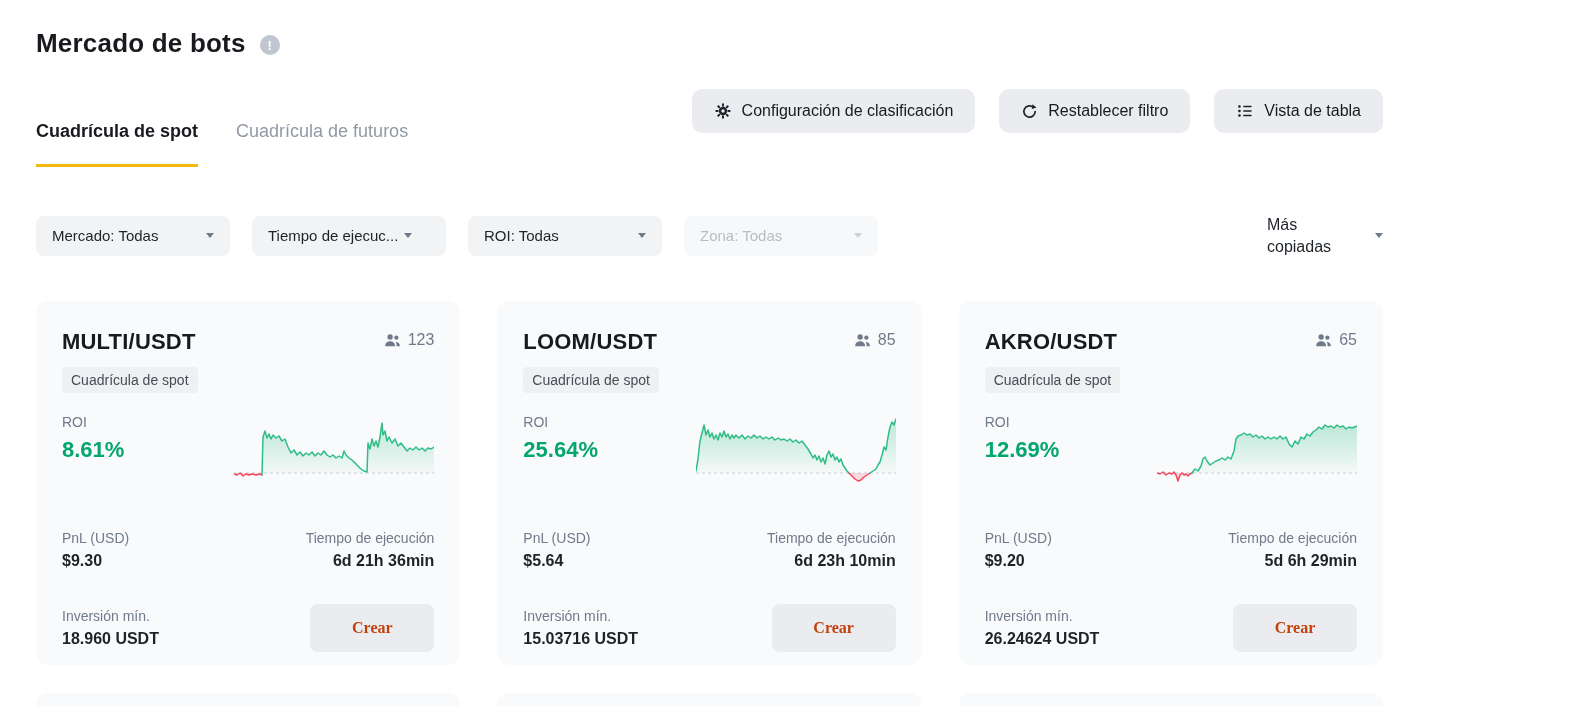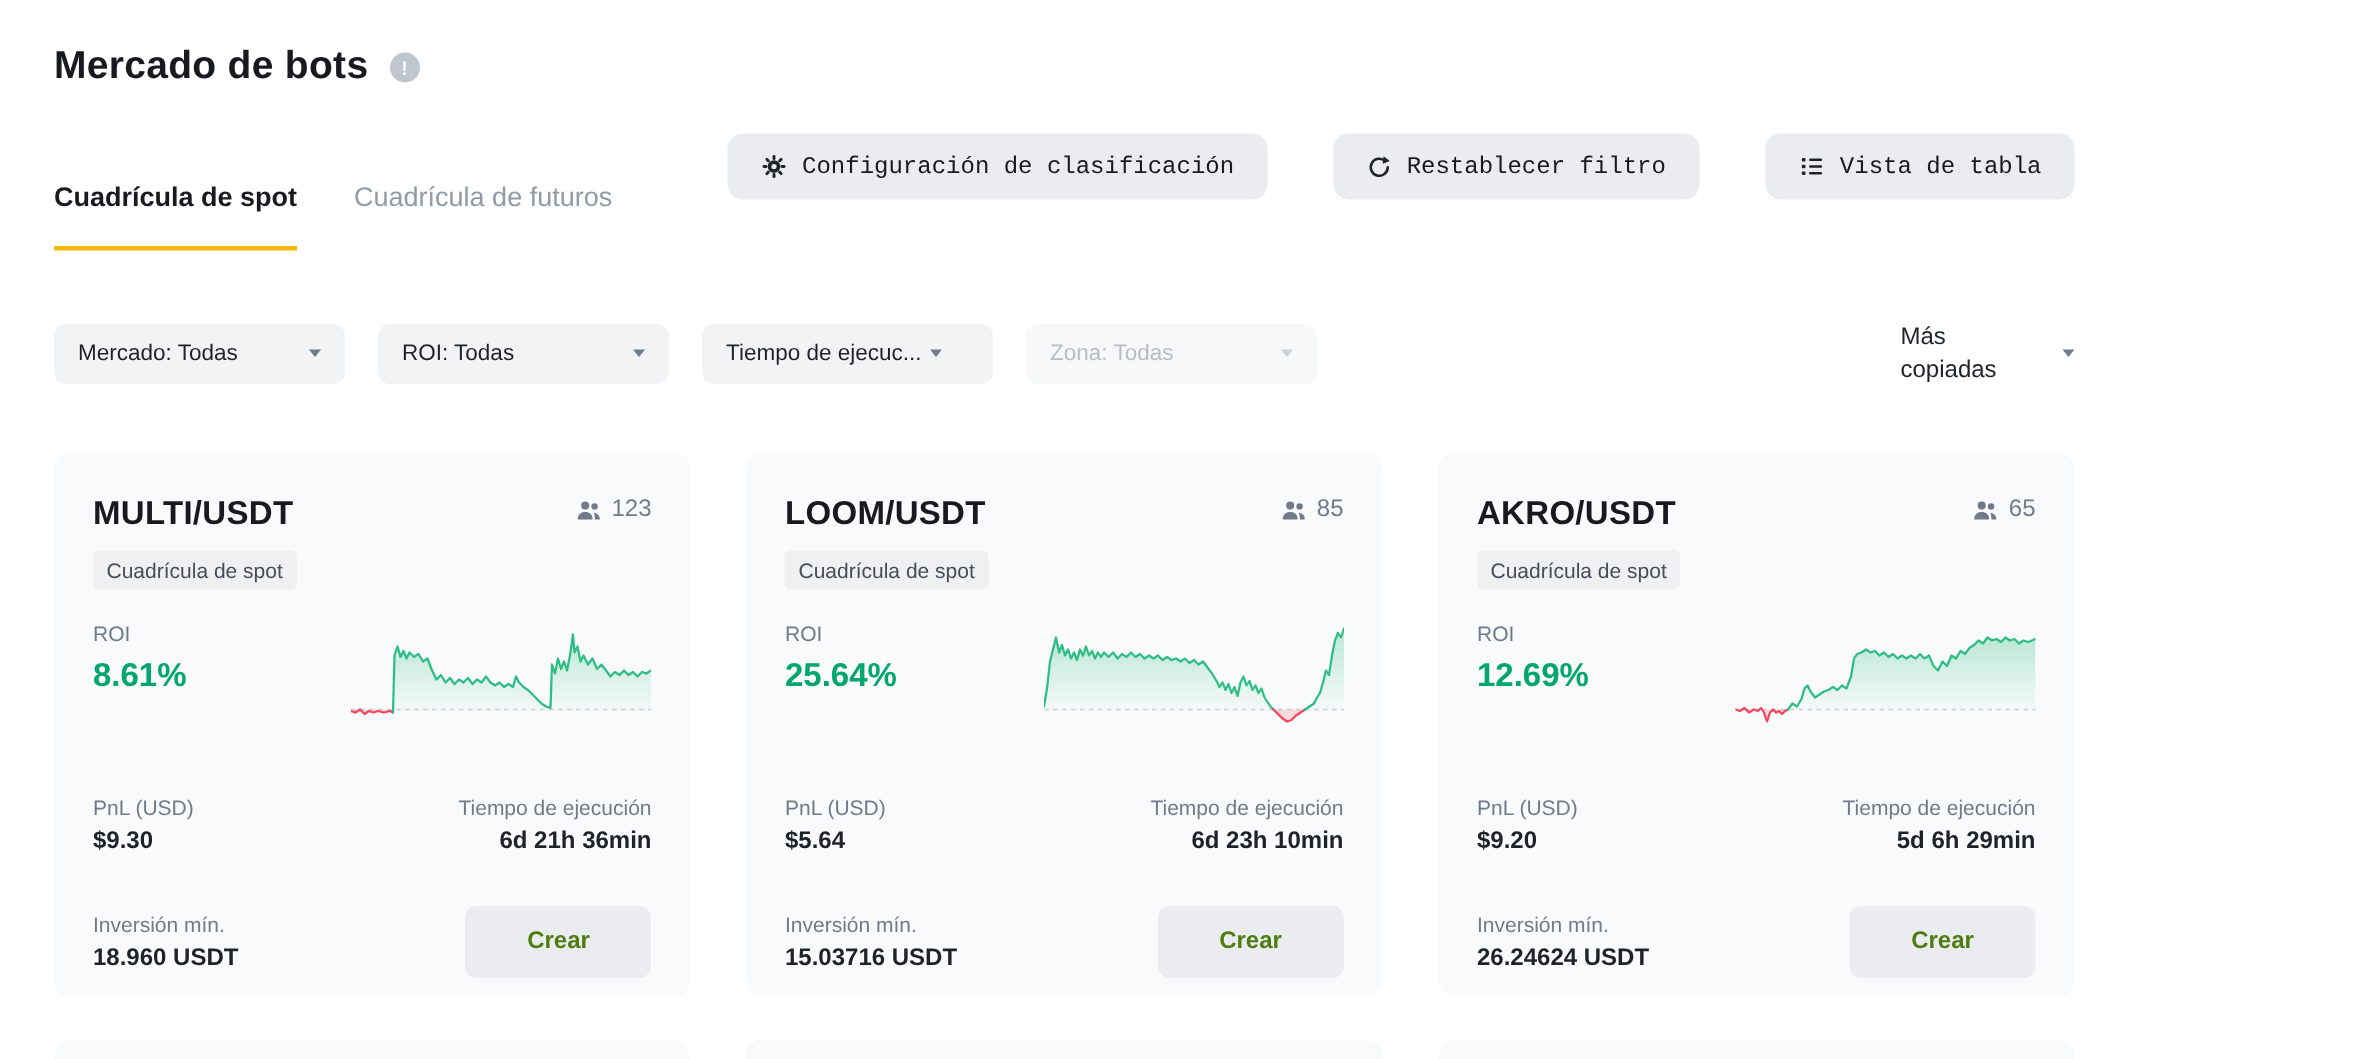--- a/index.html
+++ b/index.html
@@ -11,21 +11,21 @@
   .page-header { display:flex; align-items:center; gap:14px; }
   .page-title { font-size:26px; font-weight:700; color:#181a20; letter-spacing:0.2px; }
   .info-icon { width:20px; height:20px; border-radius:50%; background:#c0c6cf; color:#fff; font-size:13px; font-weight:700;
                display:inline-flex; align-items:center; justify-content:center; cursor:pointer; margin-top:3px; }
 
   
   .tabs-row { display:flex; align-items:flex-start; margin-top:30px; }
   .tabs { display:flex; gap:38px; padding-top:32px; }
   .tab { font-size:18px; color:#929aa5; padding-bottom:22px; cursor:pointer; border-bottom:3px solid transparent; }
   .tab.active { color:#181a20; font-weight:700; border-bottom:3px solid #f0b90b; }
-  .toolbar { margin-left:auto; display:flex; gap:44px;font-family:Liberation Mono, monospace; }
+  .toolbar { margin-left:auto; display:flex; gap:24px; }
   .tool-btn { display:flex; align-items:center; gap:10px; height:44px; padding:0 22px; border:none; border-radius:10px;
               background:#eaecef; color:#181a20; font-size:16px; font-weight:500; font-family:inherit; cursor:pointer; white-space:nowrap; }
 
   
   .filters-row { display:flex; align-items:center; gap:22px; margin-top:47px; }
   .filter { display:flex; align-items:center; justify-content:space-between; width:194px; height:40px; padding:0 16px;
             border:none; border-radius:8px; background:#f2f3f5; color:#1e2329; font-size:15px; font-family:inherit; cursor:pointer; }
   .filter span { overflow:hidden; white-space:nowrap; text-overflow:ellipsis; text-align:left; }
   .filter.tight { justify-content:flex-start; gap:6px; }
   .filter.disabled { background:#f7f8fa; color:#b7bdc6; cursor:default; }
@@ -42,22 +42,22 @@
   .copiers { display:flex; align-items:flex-start; gap:6px; color:#707a8a; font-size:16px; margin-top:4px; }
   .tag { display:inline-block; margin-top:10px; background:#eef0f2; color:#474d57; font-size:14px; line-height:26px; padding:0 9px; border-radius:4px; }
   .roi-row { display:flex; align-items:flex-start; justify-content:space-between; margin-top:20px; }
   .lbl { font-size:14px; color:#707a8a; line-height:18px; }
   .roi-val { font-size:22px; font-weight:700; color:#03a66d; margin-top:4px; line-height:30px; }
   .spark { width:200px; height:70px; display:block; }
   .stats-row { display:flex; justify-content:space-between; margin-top:46px; }
   .stat .val { font-size:16px; font-weight:700; color:#1e2329; margin-top:3px; line-height:22px; }
   .stat.right { text-align:right; }
   .bottom-row { display:flex; justify-content:space-between; align-items:center; margin-top:32px; }
-  .create-btn { width:124px; height:48px; border:none; border-radius:8px; background:#eaecef; color:#4d7c0f;
-                font-size:16px; font-weight:700; font-family:Liberation Sans, sans-serif; cursor:pointer; }
+  .create-btn { width:124px; height:48px; border:none; border-radius:8px; background:#eaecef; color:#c2410c;
+                font-size:16px; font-weight:700; font-family:Liberation Serif, serif; cursor:pointer; }
 
   
   .stubs { margin-top:28px; }
   .card-stub { background:#f9fafb; border-radius:12px; height:60px; }
 
   svg .ic-dark { fill:#1e2329; }
 </style>
 </head>
 <body>
 
@@ -112,26 +112,26 @@
         <span>Vista de tabla</span>
       </button>
     </div>
   </div>
 
   <div class="filters-row">
     <button class="filter">
       <span>Mercado: Todas</span>
       <i class="caret"></i>
     </button>
+    <button class="filter tight">
+      <span>Tiempo de ejecuc...</span>
+      <i class="caret"></i>
+    </button>
     <button class="filter">
       <span>ROI: Todas</span>
-      <i class="caret"></i>
-    </button>
-    <button class="filter tight">
-      <span>Tiempo de ejecuc...</span>
       <i class="caret"></i>
     </button>
     <button class="filter disabled">
       <span>Zona: Todas</span>
       <i class="caret"></i>
     </button>
     <div class="sort-select">
       <span class="sort-label">Más copiadas</span>
       <i class="caret"></i>
     </div>

